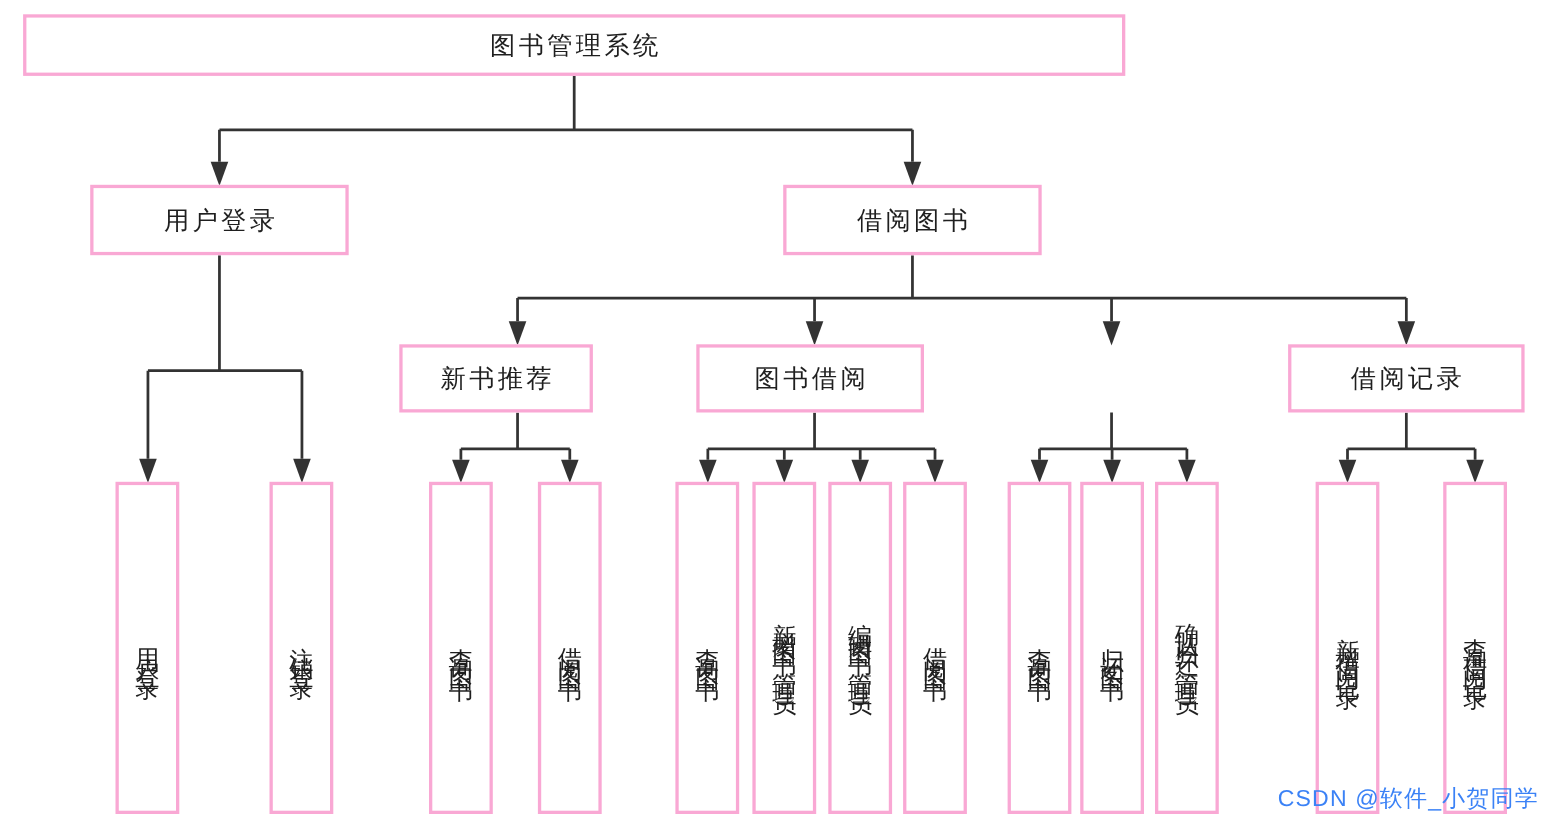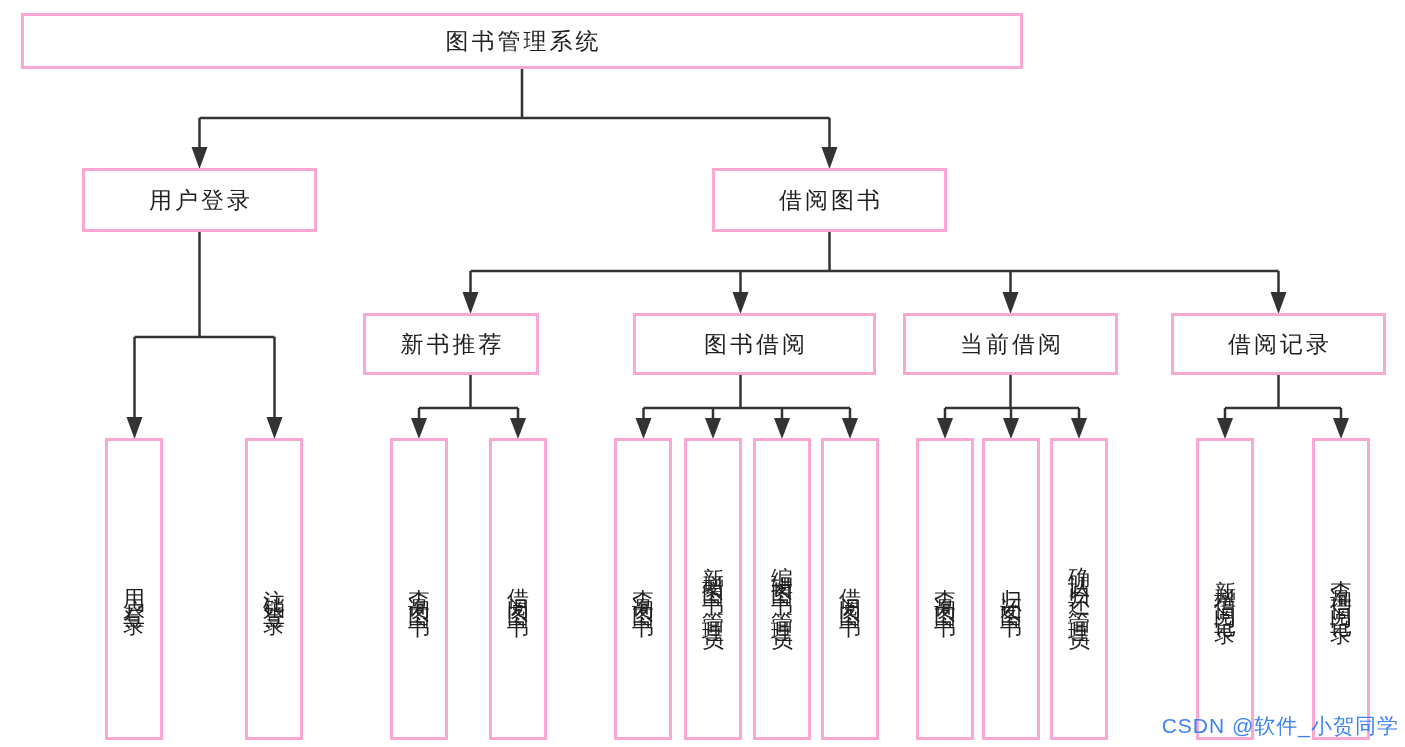--- a/index.html
+++ b/index.html
@@ -103,25 +103,22 @@
   <div class="box" style="left:82px;top:168px;width:235px;height:64px">
     <span class="hlabel">用户登录</span>
   </div>
   <div class="box" style="left:712px;top:168px;width:235px;height:64px">
     <span class="hlabel">借阅图书</span>
   </div>
 
   <div class="box" style="left:363px;top:313px;width:176px;height:62px">
     <span class="hlabel">新书推荐</span>
   </div>
-  <div class="box" style="left:633px;top:313px;width:243px;height:62px">
+  <div class="box" style="left:633px;top:313px;width:207px;height:62px">
     <span class="hlabel">图书借阅</span>
-  </div>
-  <div class="box" style="left:903px;top:313px;width:215px;height:62px">
-    <span class="hlabel">当前借阅</span>
   </div>
   <div class="box" style="left:1171px;top:313px;width:215px;height:62px">
     <span class="hlabel">借阅记录</span>
   </div>
 
   <div class="box" style="left:105px;top:438px;width:58px;height:302px">
     <span class="vlabel">用户登录</span>
   </div>
   <div class="box" style="left:245px;top:438px;width:58px;height:302px">
     <span class="vlabel">注销登录</span>

